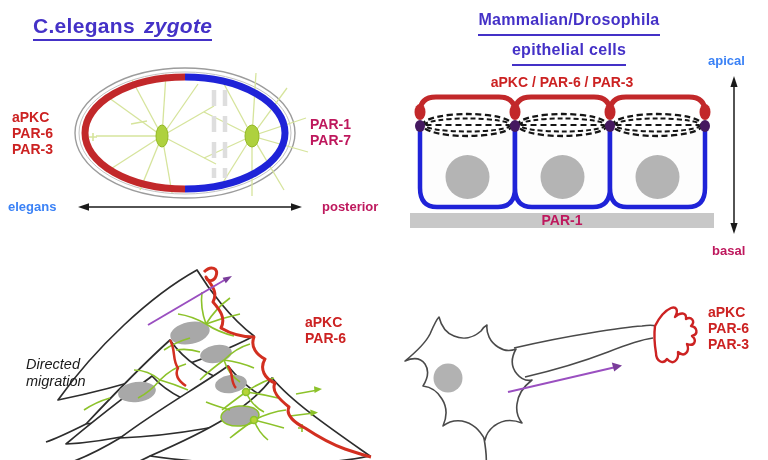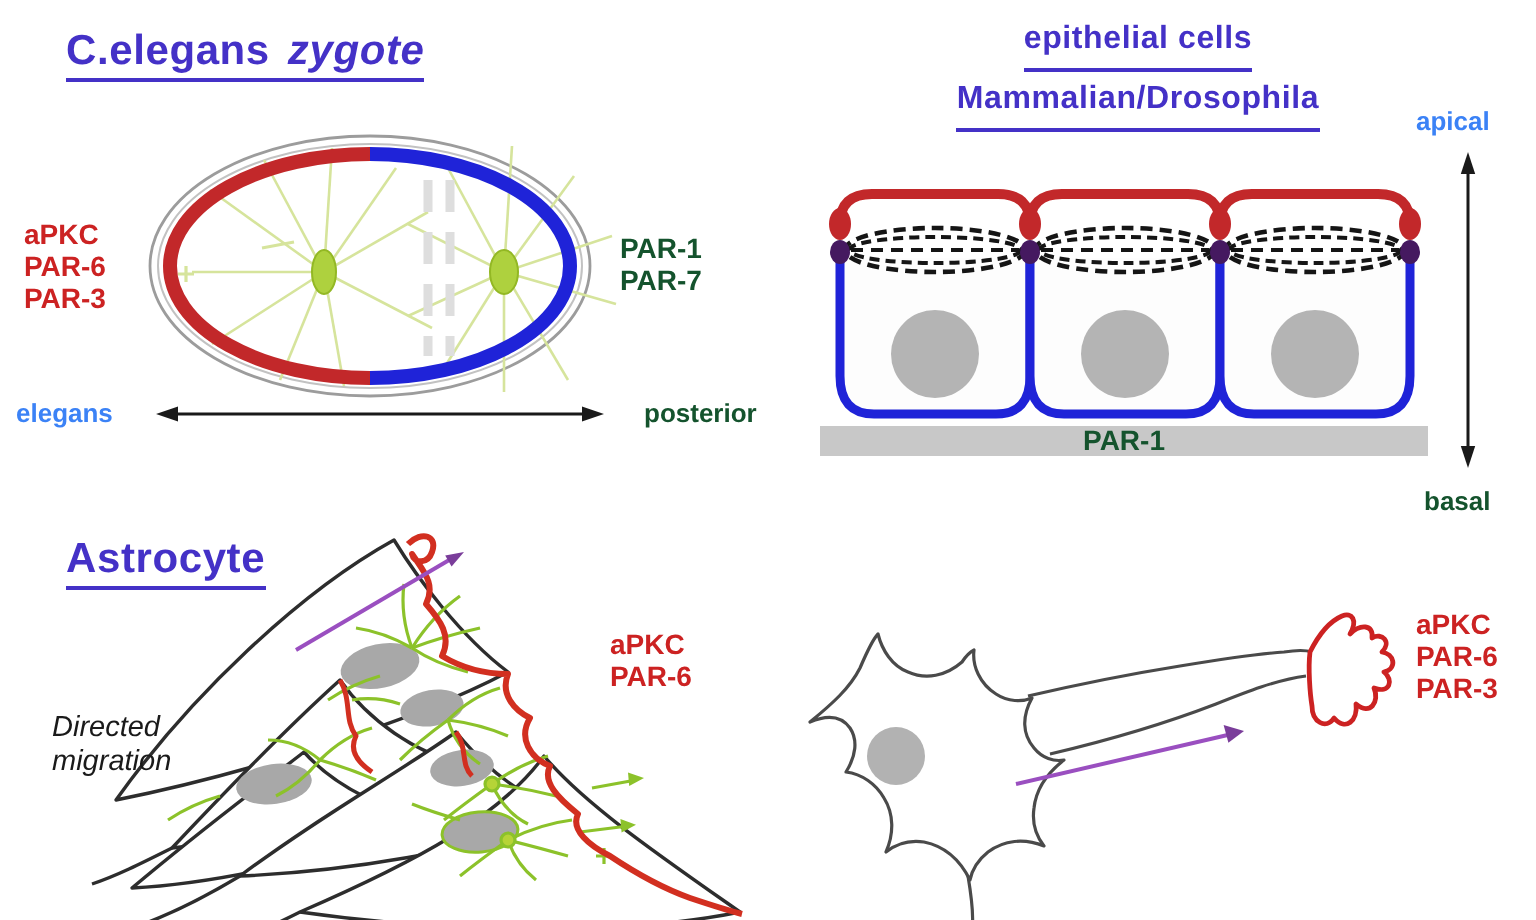--- a/index.html
+++ b/index.html
@@ -5,21 +5,21 @@
   html,body{margin:0;padding:0;background:#fff;}
   .stage{position:relative;width:768px;height:460px;background:#fff;overflow:hidden;
          font-family:"Liberation Sans",sans-serif;}
   .panel{position:absolute;}
   .abs{position:absolute;}
   h2{margin:0;font-size:21px;}
   .ttl{color:#4431c7;font-weight:bold;letter-spacing:.3px;white-space:nowrap;}
   .ttl .u{display:inline-block;border-bottom:2px solid #4431c7;padding-bottom:1px;}
   .ttl i{margin-left:9px;}
   .red{color:#cc2222;}
-  .blue{color:#14532d;}
+  .blue{color:#be185d;}
   .axisred{color:#3b82f6;}
   .plab{font-weight:bold;font-size:14px;line-height:16px;white-space:nowrap;}
   .axis{font-weight:bold;font-size:13px;white-space:nowrap;}
   .cap{color:#1a1a1a;font-style:italic;font-weight:400;font-size:14.5px;line-height:17px;white-space:nowrap;}
   .ctr{text-align:center;}
   svg{display:block;}
 </style>
 </head>
 <body>
 
@@ -139,23 +139,24 @@
           <ellipse cx="321" cy="126" rx="5" ry="6" fill="#451960"></ellipse>
       </g>
 
       <g>
         <line x1="350" y1="84" x2="350" y2="226" stroke="#1a1a1a" stroke-width="1.5"></line>
         <polygon points="350,76 346.4,87 353.6,87" fill="#1a1a1a"></polygon>
         <polygon points="350,234 346.4,223 353.6,223" fill="#1a1a1a"></polygon>
       </g>
     </svg>
     <div class="ttl abs ctr" style="left:25px;top:6px;width:320px;line-height:27px">
+      <div><span class="u">Mammalian/Drosophila</span></div>
       <div><span class="u">epithelial cells</span></div>
-      <div><span class="u">Mammalian/Drosophila</span></div>
-    </div>
+    </div>
+    <div class="plab red abs ctr" style="left:28px;top:74px;width:300px">aPKC / PAR-6 / PAR-3</div>
     <div class="plab blue abs ctr" style="left:28px;top:212px;width:300px">PAR-1</div>
     <div class="axis axisred abs" style="left:324px;top:53px">apical</div>
     <div class="axis blue abs" style="left:328px;top:243px">basal</div>
   </section>
 
   <section class="panel" style="left:0;top:230px;width:390px;height:230px">
     <svg class="abs" style="left:0;top:0" width="390" height="230" viewBox="0 0 390 230">
 
       <g fill="#ffffff" stroke="#2d2d2d" stroke-width="1.7" stroke-linejoin="round">
         <path d="M58,170 C95,118 150,66 197,40 C208,58 230,88 254,106 C205,132 118,158 58,170 Z"></path>
@@ -220,21 +221,20 @@
         <path d="M204,42 C211,35 219,38 216,46 C214,52 207,52 206,47 C212,56 218,62 213,72 C220,80 226,88 221,98 C231,104 243,107 254,107 C250,117 257,125 265,129 C259,139 265,149 275,153 C271,161 279,169 289,177 C285,185 295,193 305,198 C317,206 331,214 345,219 C354,222 363,225 371,227"></path>
         <path d="M170,110 C176,120 172,130 178,138 C174,146 180,152 186,156" stroke-width="2.5"></path>
         <path d="M228,136 C234,144 230,152 236,158" stroke-width="2.5"></path>
       </g>
 
       <g>
         <line x1="148" y1="95" x2="228" y2="48" stroke="#9a4fc0" stroke-width="2"></line>
         <polygon points="232,46 225.8,53.3 222.6,47.7" fill="#7a3d9a"></polygon>
       </g>
     </svg>
-    <h2 class="ttl abs" style="left:33px;top:38px"><span class="u">Astrocyte</span></h2>
     <div class="plab red abs" style="left:305px;top:84px">
       <div>aPKC</div>
       <div>PAR-6</div>
     </div>
     <div class="cap abs" style="left:26px;top:126px">
       <div>Directed</div>
       <div>migration</div>
     </div>
   </section>
 

